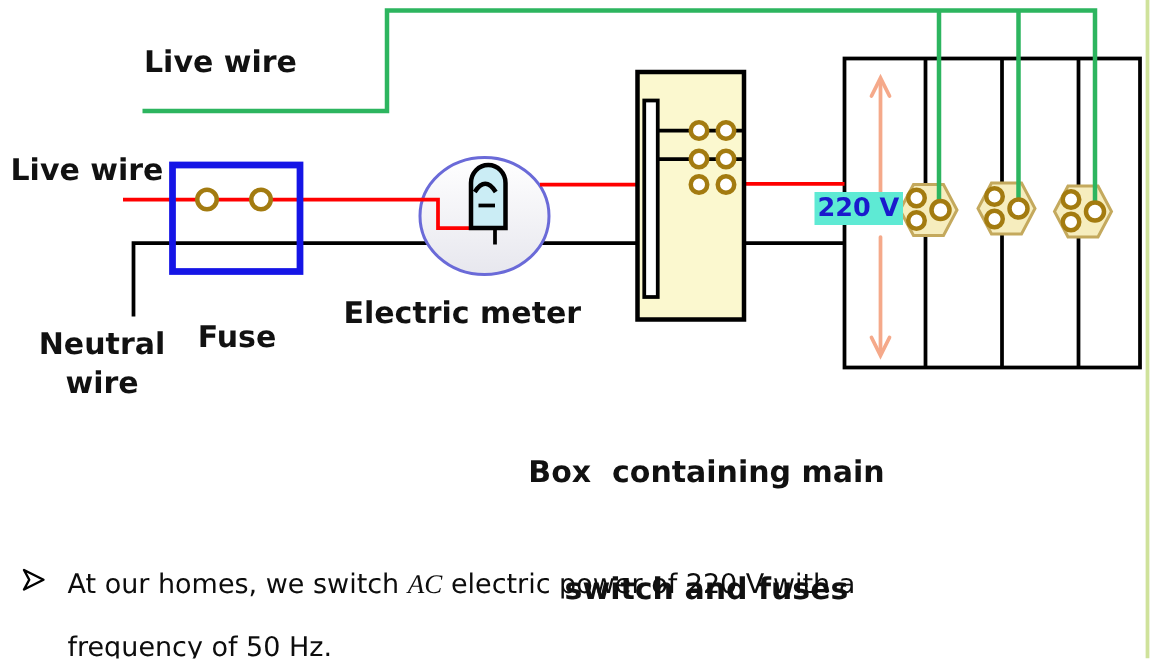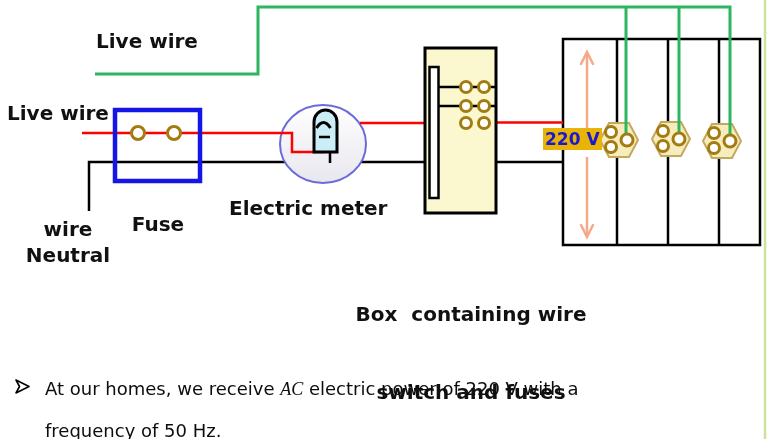--- a/index.html
+++ b/index.html
@@ -8,21 +8,21 @@
     font-family:"DejaVu Sans","Liberation Sans",sans-serif;
     overflow:hidden;
   }
   #wiring-svg{position:absolute;left:0;top:0;}
   .lbl{
     position:absolute;color:#111;font-weight:bold;font-size:20px;
     line-height:26px;white-space:nowrap;
   }
   .lbl.centered{text-align:center;}
   #voltage-label{
-    position:absolute;left:543px;top:128px;color:#1A1ACC;background:#eab308;
+    position:absolute;left:543px;top:128px;color:#1A1ACC;background:#5eead4;
     font-weight:bold;font-size:17px;padding:0 2px;line-height:22px;
   }
   #notes{
     position:absolute;left:14px;top:368px;width:600px;display:flex;
     align-items:flex-start;gap:14px;color:#0d0d0d;
   }
   #notes .txt{font-size:18px;line-height:42px;width:545px;}
   #notes .ac{font-style:italic;font-family:Liberation Serif, serif;}
   #bullet-svg{margin-top:10px;flex:0 0 auto;}
 </style>
@@ -116,35 +116,35 @@
       <circle cx="714" cy="148" r="5.5"></circle>
       <circle cx="730" cy="141" r="6"></circle>
   </g>
 </svg>
 
 <div class="lbl" id="earth-label" style="left:96px;top:28px;">Live wire</div>
 
 <div class="lbl" id="live-label" style="left:7px;top:100px;">Live wire</div>
 
 <div class="lbl centered" style="left:18px;top:216px;width:100px;">
+  <div>Neutral</div>
   <div>wire</div>
-  <div>Neutral</div>
 </div>
 
 <div class="lbl centered" style="left:113px;top:211px;width:90px;">
   <div>Fuse</div>
 </div>
 
 <div class="lbl" style="left:229px;top:195px;">Electric meter</div>
 
 <div class="lbl centered" style="left:346px;top:249px;width:250px;white-space:pre;">
-  <div>Box  containing wire</div>
+  <div>Box  containing main</div>
   <div>switch and fuses</div>
 </div>
 
 <div id="voltage-label">220 V</div>
 
 <div id="notes">
   <svg id="bullet-svg" width="17" height="17" viewBox="0 0 17 17">
     <polygon points="2,2 15,8.5 2,15 5.5,8.5" fill="#ffffff" stroke="#000" stroke-width="1.6" stroke-linejoin="round"></polygon>
   </svg>
-  <div class="txt"><span>At our homes, we receive </span><span class="ac">AC</span><span> electric power of 220 V with a frequency of 50 Hz.</span></div>
+  <div class="txt"><span>At our homes, we switch </span><span class="ac">AC</span><span> electric power of 220 V with a frequency of 50 Hz.</span></div>
 </div>
 
 </body></html>

